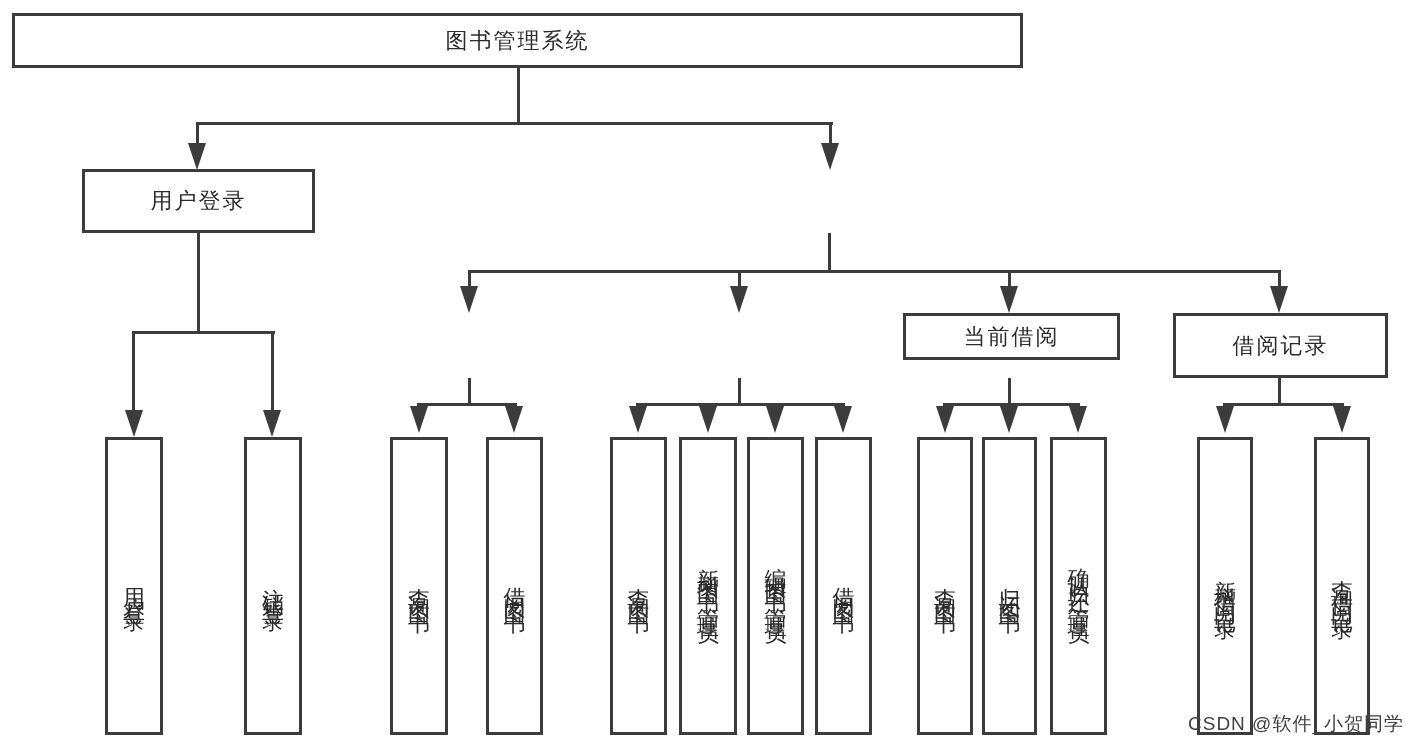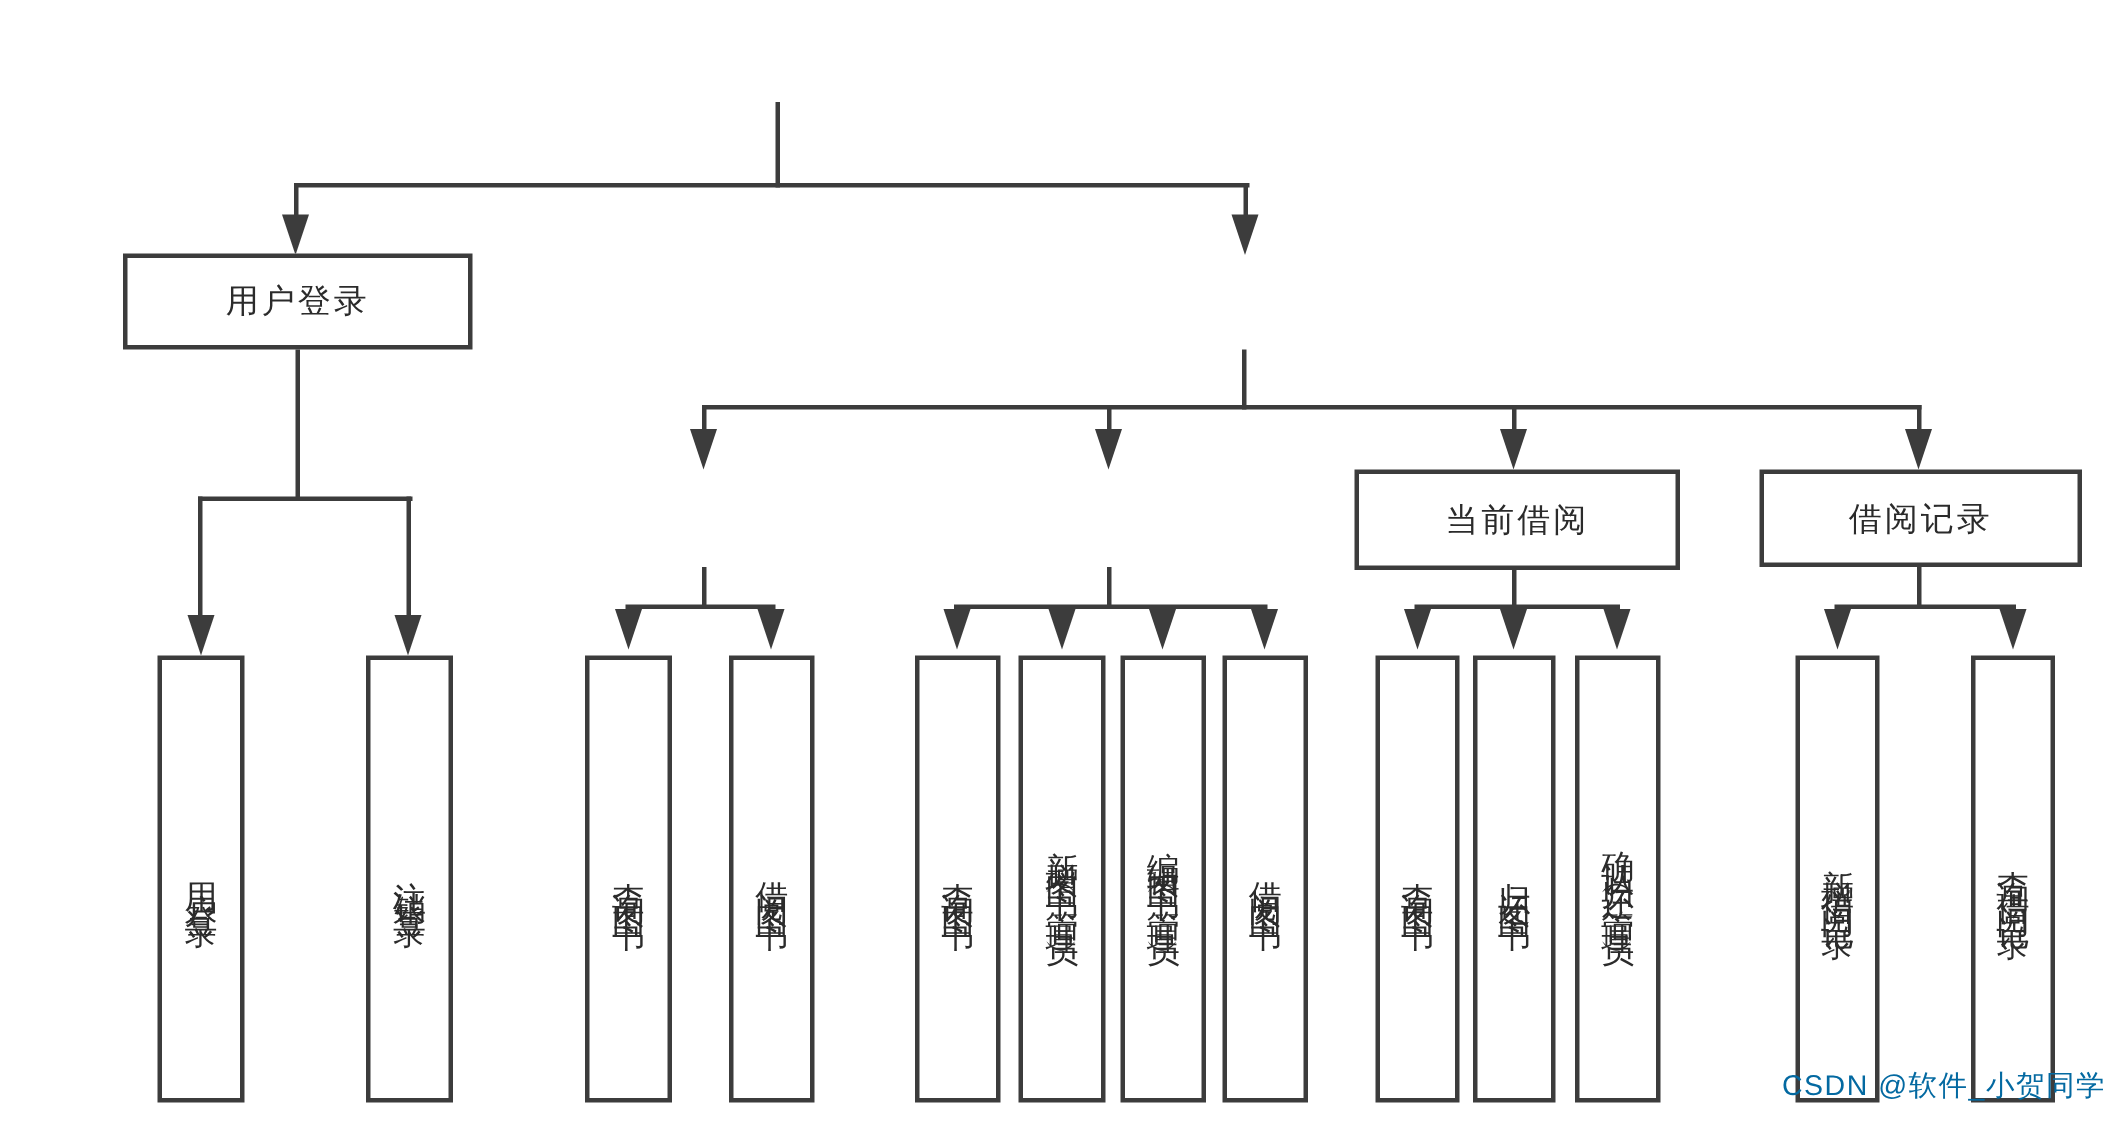--- a/index.html
+++ b/index.html
@@ -41,31 +41,32 @@
   .arrow{
     position:absolute;width:0;height:0;
     border-left:9px solid transparent;
     border-right:9px solid transparent;
     border-top:27px solid #3c3c3c;
   }
   .watermark{
     position:absolute;
     left:1188px;top:711px;
     font-size:19px;
-    color:#0369a1;
+    color:#404040;
     letter-spacing:1px;
     z-index:10;
     white-space:nowrap;
   }
 </style>
 </head>
 <body>
 
 <div id="canvas">
 
+  <div class="box" style="left:12px;top:13px;width:1011px;height:55px;">图书管理系统</div>
 
   <div class="vl" style="left:517px;top:68px;height:57px;"></div>
   <div class="hl" style="left:196px;top:122px;width:637px;"></div>
   <div class="vl" style="left:196px;top:122px;height:26px;"></div>
   <div class="vl" style="left:829px;top:122px;height:26px;"></div>
   <div class="arrow" style="left:188px;top:143px;"></div>
   <div class="arrow" style="left:821px;top:143px;"></div>
 
   <div class="box" style="left:82px;top:169px;width:233px;height:64px;">用户登录</div>
 
@@ -80,21 +81,21 @@
   <div class="hl" style="left:468px;top:270px;width:813px;"></div>
   <div class="vl" style="left:468px;top:270px;height:20px;"></div>
   <div class="vl" style="left:738px;top:270px;height:20px;"></div>
   <div class="vl" style="left:1008px;top:270px;height:20px;"></div>
   <div class="vl" style="left:1278px;top:270px;height:20px;"></div>
   <div class="arrow" style="left:460px;top:286px;"></div>
   <div class="arrow" style="left:730px;top:286px;"></div>
   <div class="arrow" style="left:1000px;top:286px;"></div>
   <div class="arrow" style="left:1270px;top:286px;"></div>
 
-  <div class="box" style="left:903px;top:313px;width:217px;height:67px;">当前借阅</div>
+  <div class="box" style="left:903px;top:313px;width:217px;height:47px;">当前借阅</div>
   <div class="box" style="left:1173px;top:313px;width:215px;height:65px;">借阅记录</div>
 
   <div class="vl" style="left:468px;top:378px;height:28px;"></div>
   <div class="hl" style="left:417px;top:403px;width:100px;"></div>
   <div class="arrow" style="left:410px;top:406px;"></div>
   <div class="arrow" style="left:505px;top:406px;"></div>
 
   <div class="vl" style="left:738px;top:378px;height:28px;"></div>
   <div class="hl" style="left:636px;top:403px;width:209px;"></div>
   <div class="arrow" style="left:629px;top:406px;"></div>

